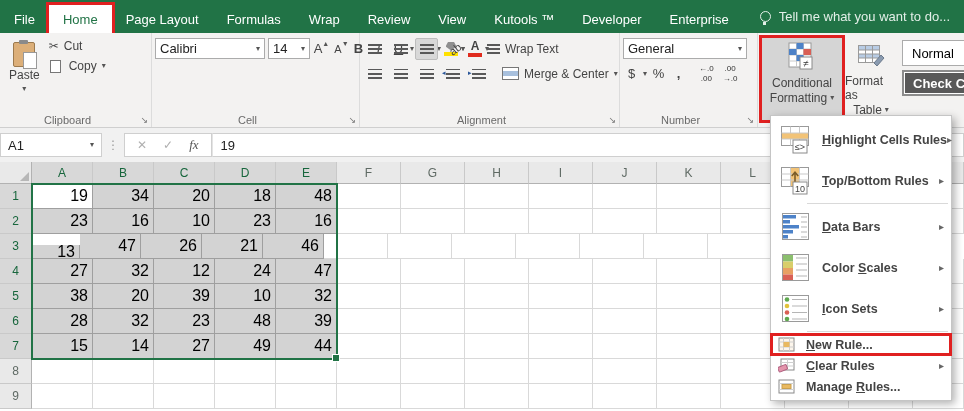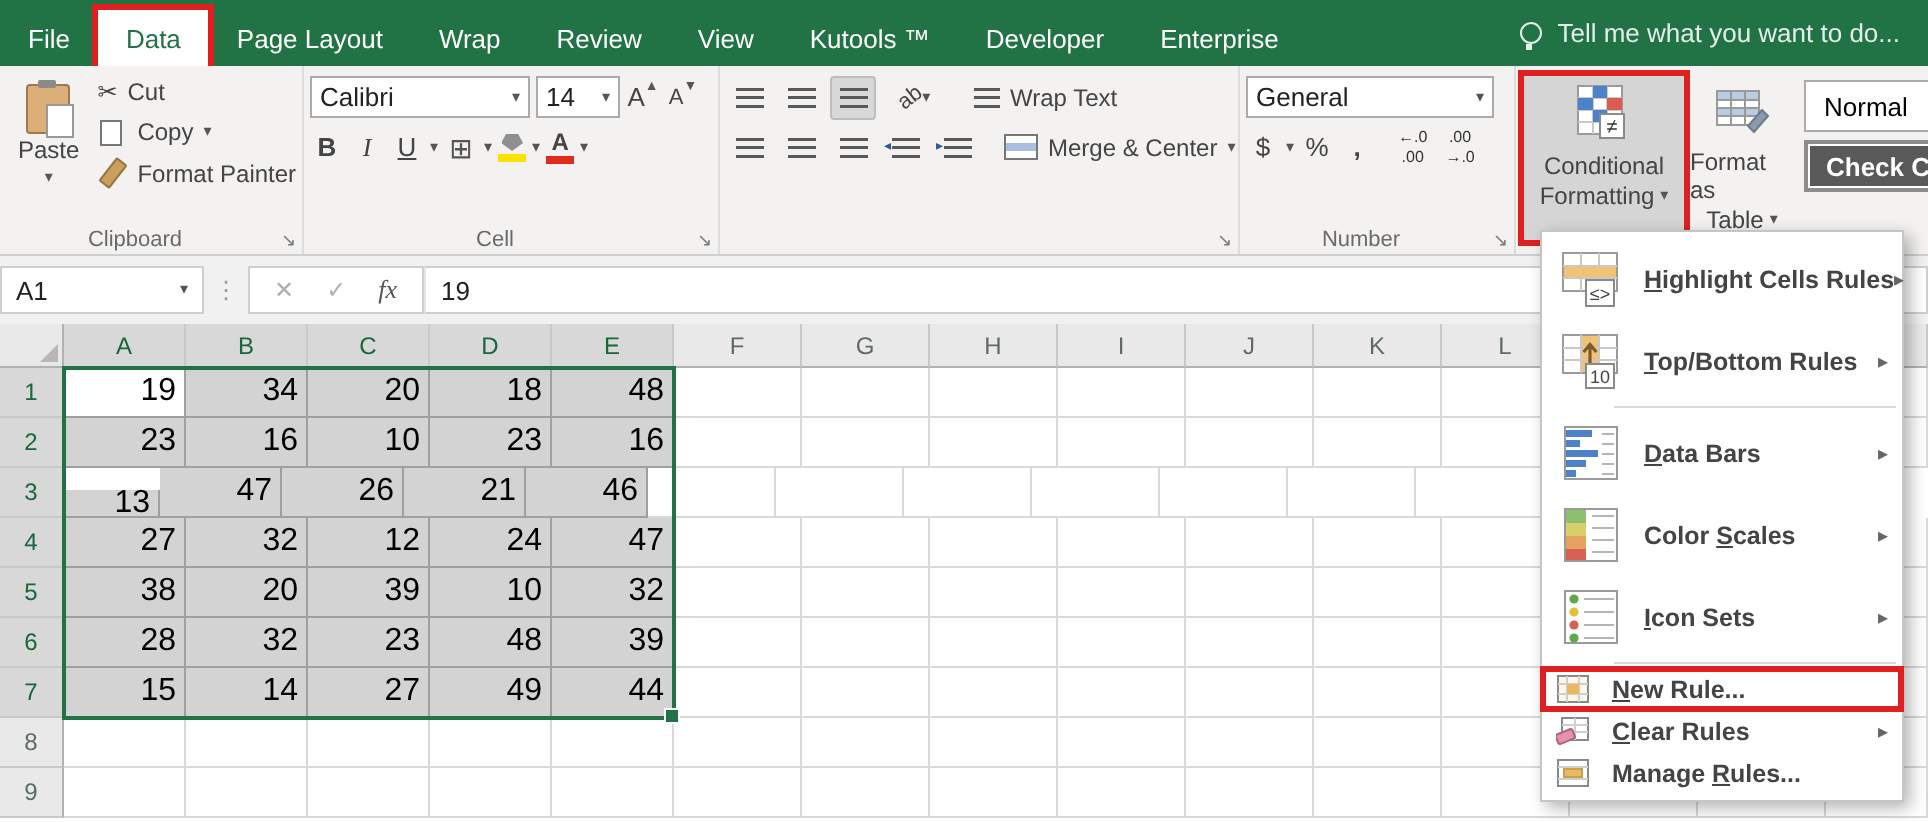--- a/index.html
+++ b/index.html
@@ -110,22 +110,23 @@
   .mitem.red-box{outline:3px solid #e02020;outline-offset:-2px;position:relative;z-index:2}
 </style>
 </head>
 <body>
 
 <div class="app">
 
   <div class="tabbar">
     <div class="tabs" id="tabs">
         <div class="tab">File</div>
-        <div class="tab active red-box">Data</div>
+        <div class="tab active red-box">Home</div>
         <div class="tab">Page Layout</div>
+        <div class="tab">Formulas</div>
         <div class="tab">Wrap</div>
         <div class="tab">Review</div>
         <div class="tab">View</div>
         <div class="tab">Kutools ™</div>
         <div class="tab">Developer</div>
         <div class="tab">Enterprise</div>
       </div>
     <div class="tellme">
       <span class="bulb"></span>
       <span>Tell me what you want to do...</span>
@@ -147,30 +148,26 @@
       <div style="display:flex;flex-direction:column">
         <div class="srow">
           <span style="font-size:12px;color:#444">✂</span>
           <span>Cut</span>
         </div>
         <div class="srow">
           <span class="ic-copy"></span>
           <span>Copy</span>
           <span class="arrow">▾</span>
         </div>
-        <div class="srow">
-          <span class="ic-brush"></span>
-          <span>Format Painter</span>
-        </div>
       </div>
       <div class="glabel">Clipboard</div>
       <span class="launcher">↘</span>
     </div>
 
-    <div class="rgroup" style="width:208px;flex-direction:column">
+    <div class="rgroup" style="width:208px;flex-direction:row">
       <div class="fr">
         <div class="combo" style="width:110px">
           <span>Calibri</span>
           <span class="arrow">▾</span>
         </div>
         <div class="combo" style="width:42px">
           <span>14</span>
           <span class="arrow">▾</span>
         </div>
         <div class="fmtbtn">
@@ -249,20 +246,21 @@
         <div class="albtn indent">
             <span class="ar">▸</span>
             <span class="ic-lines"></span>
           </div>
         <div class="srow" style="margin-left:6px">
           <span class="ic-merge"></span>
           <span>Merge &amp; Center</span>
           <span class="arrow">▾</span>
         </div>
       </div>
+      <div class="glabel">Alignment</div>
       <span class="launcher">↘</span>
     </div>
 
     <div class="rgroup" style="width:138px;flex-direction:column">
       <div class="fr">
         <div class="combo" style="width:124px">
           <span>General</span>
           <span class="arrow">▾</span>
         </div>
       </div>

